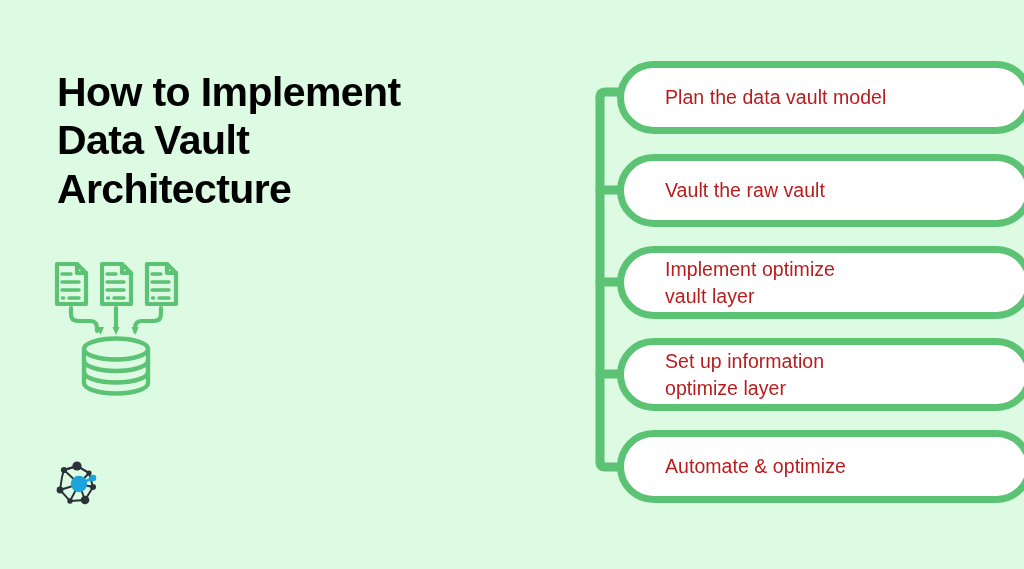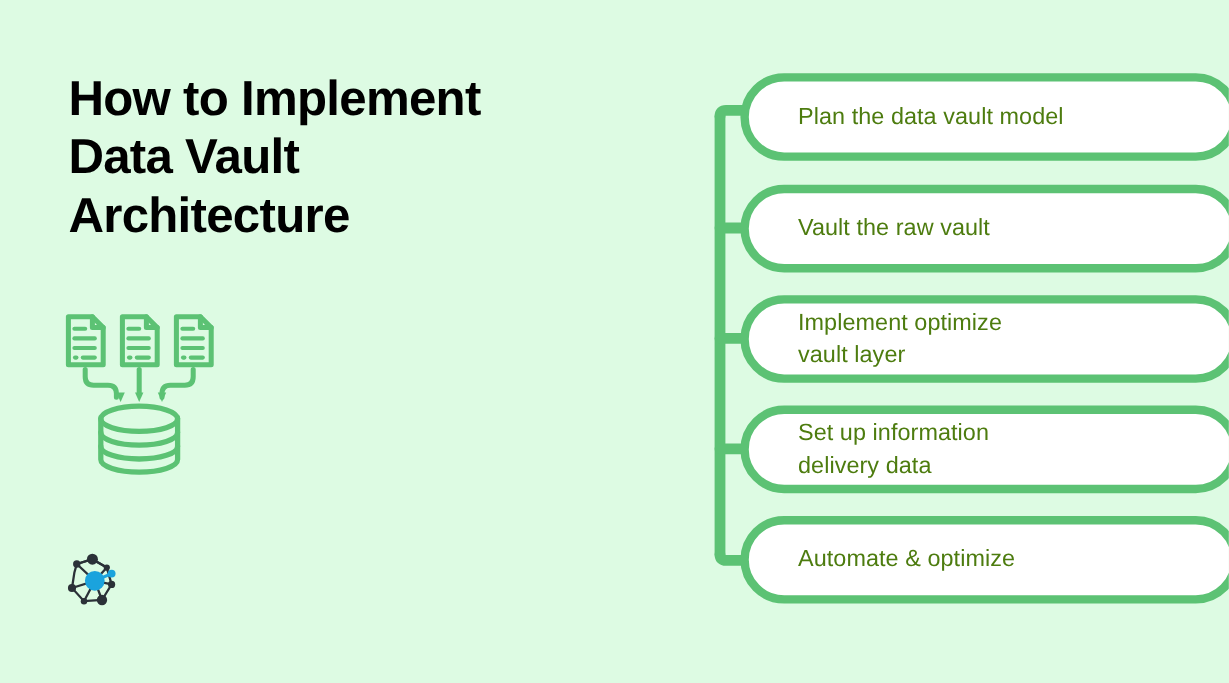--- a/index.html
+++ b/index.html
@@ -17,21 +17,21 @@
 
   
   #left-column {
     position:absolute;
     left:0; top:0;
     width:560px; height:569px;
   }
 
   #page-title {
     position:absolute;
-    left:57px; top:58px;
+    left:57px; top:68px;
     width:440px;
     font-size:41px;
     font-weight:bold;
     line-height:1.18;
     letter-spacing:-0.6px;
     color:#000000;
     white-space:pre-line;
   }
 
   
@@ -78,21 +78,21 @@
     border-radius:48px;
     display:flex;
     align-items:center;
   }
 
   .step-label {
     padding-left:41px;
     padding-right:18px;
     font-size:19.5px;
     line-height:1.35;
-    color:#4d7c0f;
+    color:#b91c1c;
     white-space:pre-line;
     letter-spacing:0.05px;
   }
 
   .step-card.s0 { top:61px;  height:73px; }
   .step-card.s1 { top:154px; height:73px; }
   .step-card.s2 { top:246px; height:73px; }
   .step-card.s3 { top:338px; height:73px; }
   .step-card.s4 { top:430px; height:73px; }
 </style>
@@ -209,21 +209,21 @@
       <span class="step-label">Vault the raw vault</span>
     </div>
 
     <div class="step-card s2">
       <span class="step-label">Implement optimize
 vault layer</span>
     </div>
 
     <div class="step-card s3">
       <span class="step-label">Set up information
-delivery data</span>
+optimize layer</span>
     </div>
 
     <div class="step-card s4">
       <span class="step-label">Automate &amp; optimize</span>
     </div>
 
   </div>
 </div>
 
 </body></html>

